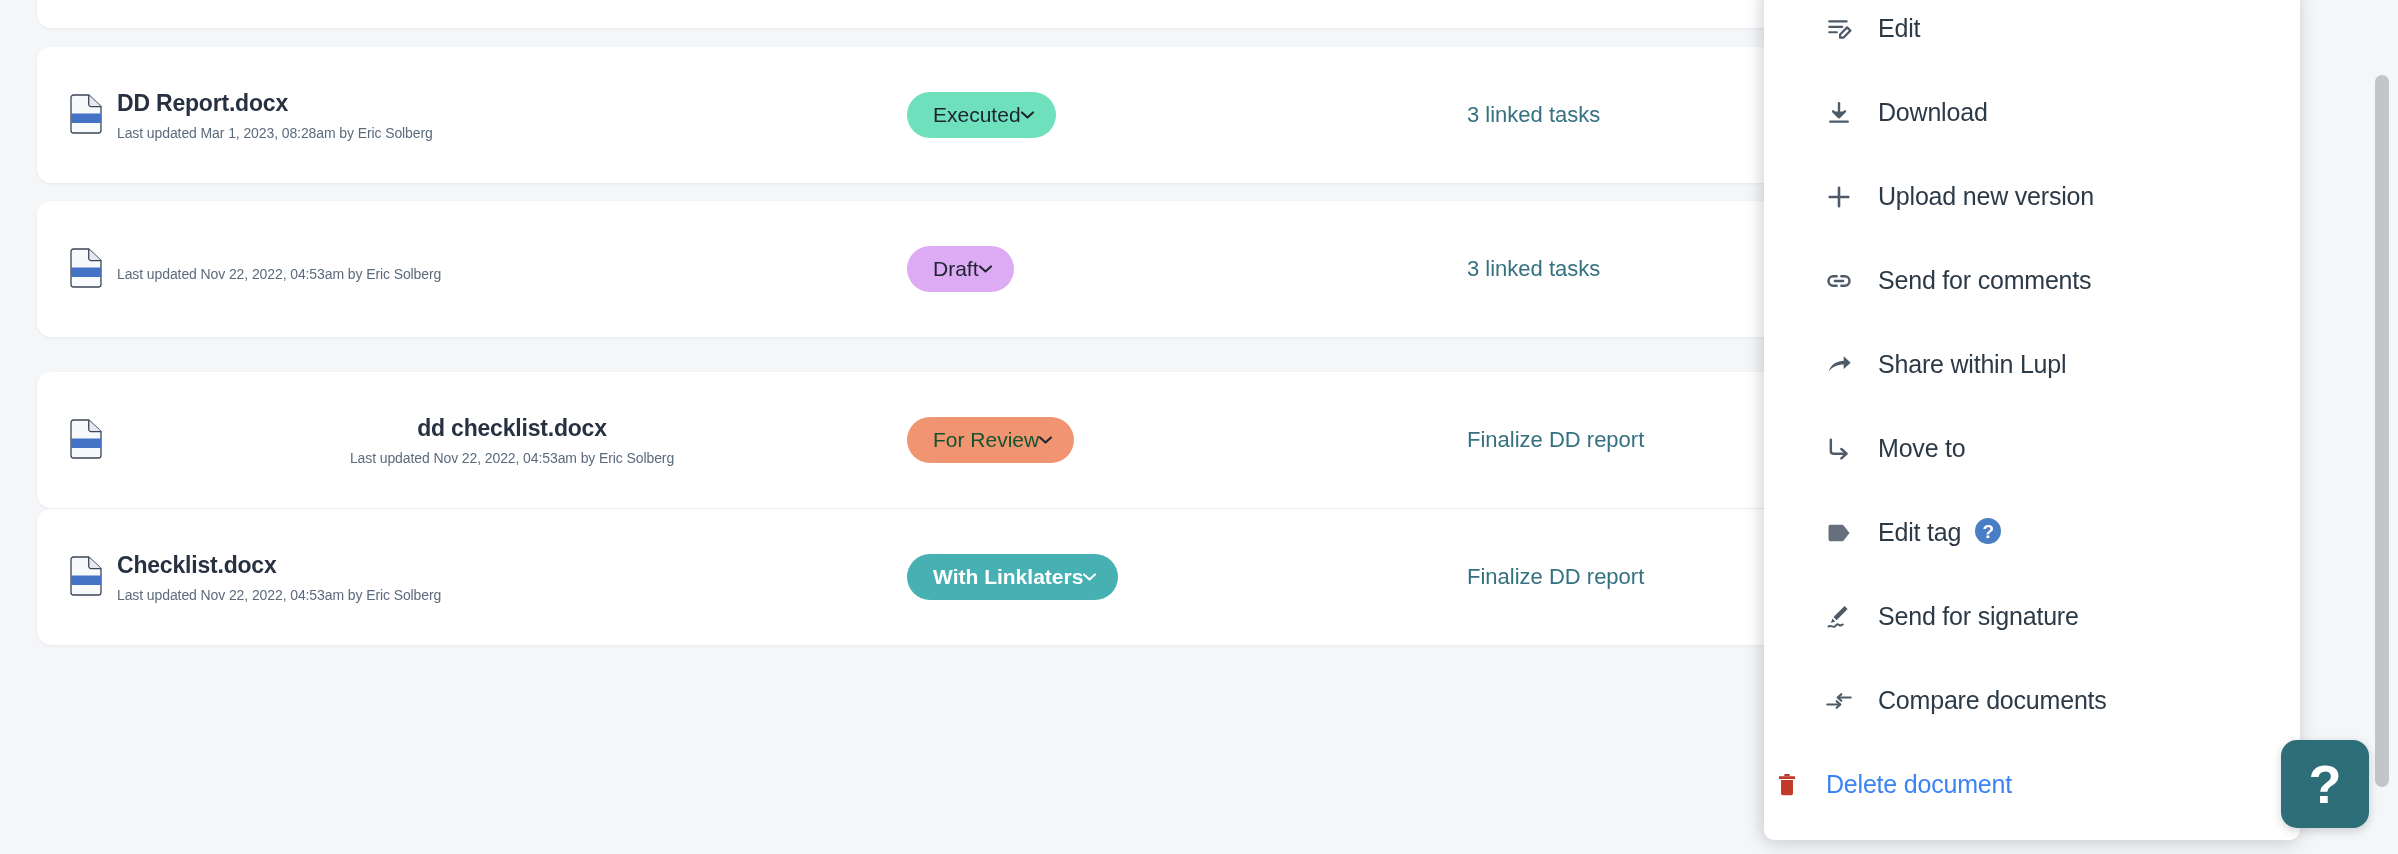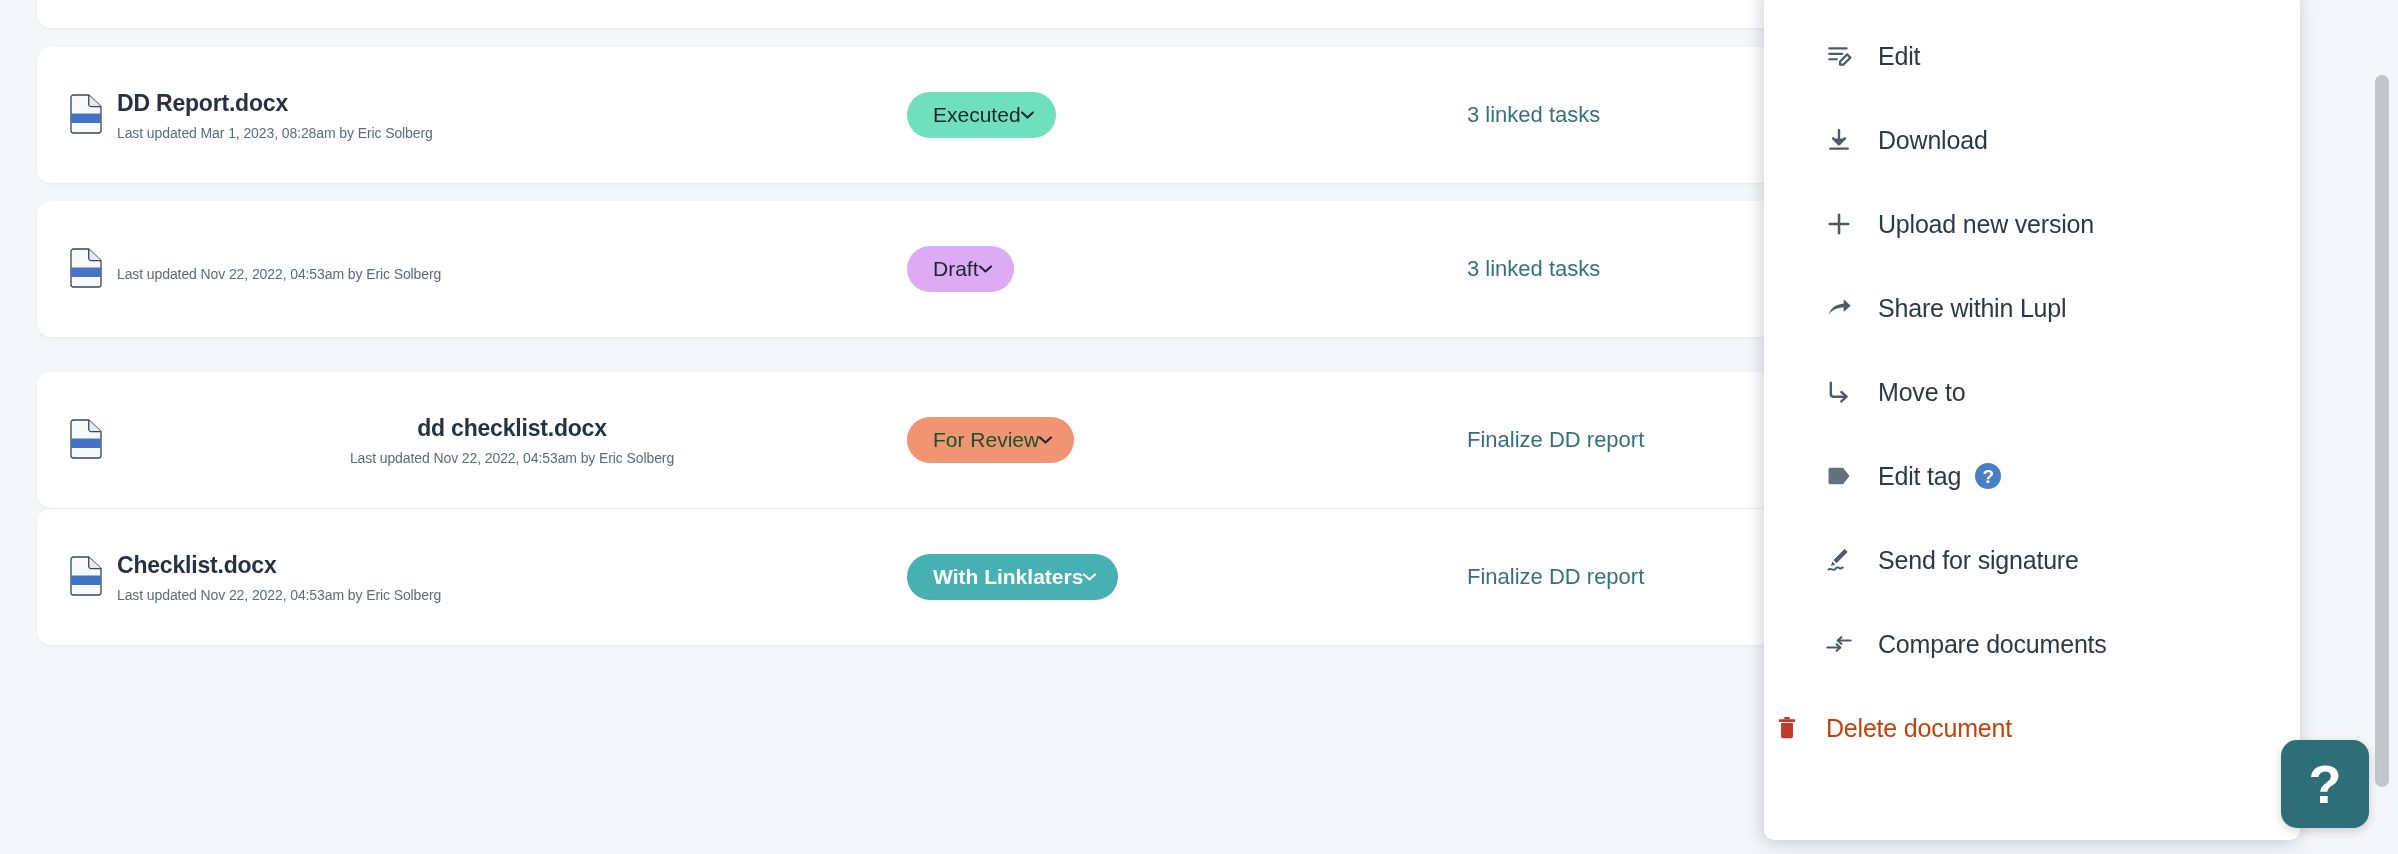--- a/index.html
+++ b/index.html
@@ -139,40 +139,39 @@
     border-radius: 10px;
     box-shadow: -3px 0 14px rgba(16, 24, 40, 0.10),
                  0 6px 22px rgba(16, 24, 40, 0.10);
     padding: 28px 0 18px 0;
     overflow: hidden;
     z-index: 30;
   }
 
   .menu-item {
     display: flex;
-    align-items: center;
     height: 84px;
     padding: 0 26px 0 60px;
     font-size: 25px;
     color: #2c3a47;
     cursor: pointer;
     letter-spacing: -0.2px;
   }
 
   .menu-item .mi-icon {
     flex: 0 0 auto;
     width: 30px;
     height: 30px;
     margin-right: 24px;
     display: flex;
     align-items: center;
     justify-content: center;
   }
 
-  .menu-item.danger { color: #c2410c; padding-left: 8px; }
+  .menu-item.danger { color: #3b82f6; padding-left: 8px; }
 
   .mi-help {
     display: inline-flex;
     align-items: center;
     justify-content: center;
     width: 26px;
     height: 26px;
     margin-left: 14px;
     border-radius: 50%;
     background: #4a7ec4;
@@ -373,20 +372,32 @@
       <span class="mi-icon">
         <svg viewBox="0 0 24 24" width="28" height="28">
           <g stroke="#4d5a68" stroke-width="2.2" stroke-linecap="round">
             <path d="M12 4v16M4 12h16"></path>
           </g>
         </svg>
       </span>
       <span>Upload new version</span>
     </div>
 
+    <div class="menu-item">
+      <span class="mi-icon">
+        <svg viewBox="0 0 24 24" width="28" height="28">
+          <g stroke="#4d5a68" stroke-width="2.1" fill="none" stroke-linecap="round">
+            <path d="M10 8H7a4 4 0 0 0 0 8h3"></path>
+            <path d="M14 8h3a4 4 0 0 1 0 8h-3"></path>
+            <path d="M8.5 12h7"></path>
+          </g>
+        </svg>
+      </span>
+      <span>Send for comments</span>
+    </div>
 
     <div class="menu-item">
       <span class="mi-icon">
         <svg viewBox="0 0 24 24" width="28" height="28">
           <path d="M3 18c2-7 8-9.5 13-9.6V4.5L22 10l-6 5.5V11.6C11 11.7 6 13.2 3 18z" fill="#4d5a68"></path>
         </svg>
       </span>
       <span>Share within Lupl</span>
     </div>
 

